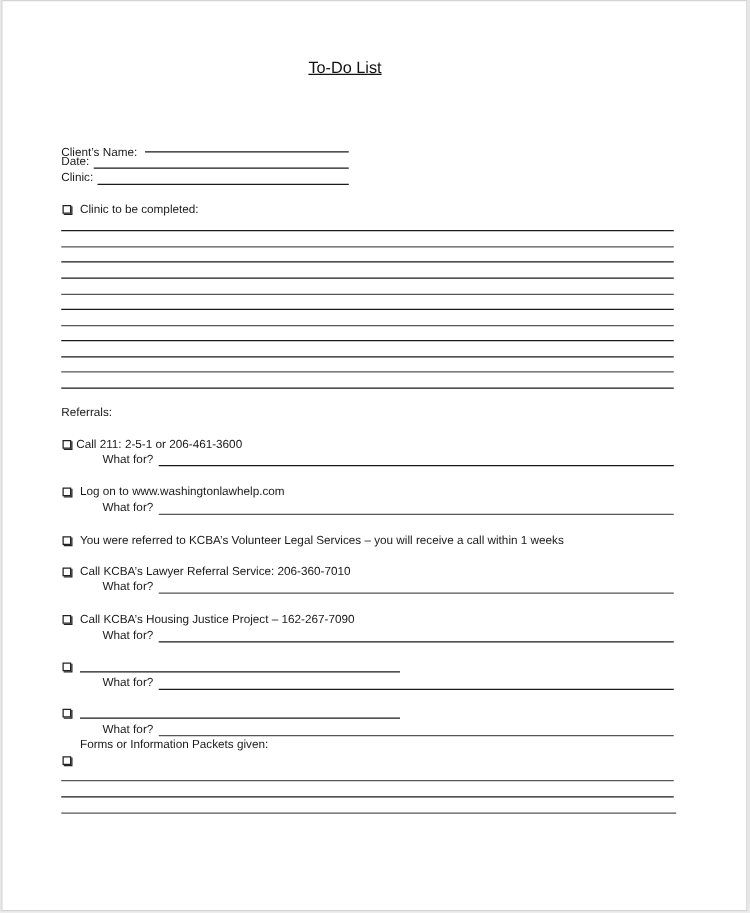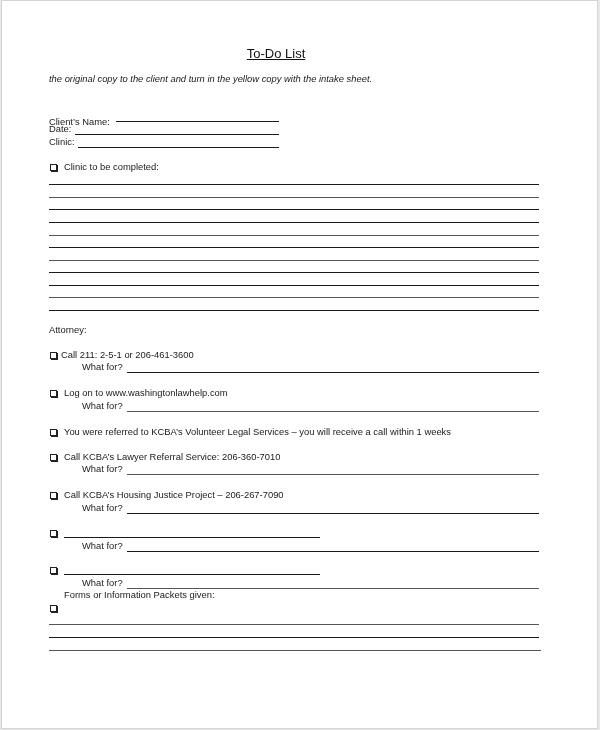--- a/index.html
+++ b/index.html
@@ -28,21 +28,20 @@
     .whatfor { font-size: 9.4px; color: #1a1a1a; }
   </style>
 </head>
 <body>
 
 <div class="page"></div>
 
 <div class="abs title">To-Do List</div>
 
 <div class="abs intro">
-  <div>the original copy to the client and turn in the yellow copy with the intake sheet.</div>
 </div>
 
 <div class="abs field-label" style="left:49px; top:92px;margin-top:24px;">Client’s Name:</div>
 <div class="rule" style="left:116px; top:121px; width:163px;"></div>
 
 <div class="abs field-label" style="left:49px; top:123px;">Date:</div>
 <div class="rule" style="left:75px; top:134px; width:204px;"></div>
 
 <div class="abs field-label" style="left:49px; top:136px;">Clinic:</div>
 <div class="rule" style="left:78px; top:147px; width:201px;"></div>
@@ -57,42 +56,42 @@
   <div class="rule" style="left:49px; top:222px; width:490px;"></div>
   <div class="rule gray" style="left:49px; top:235px; width:490px;"></div>
   <div class="rule" style="left:49px; top:247px; width:490px;"></div>
   <div class="rule gray" style="left:49px; top:260px; width:490px;"></div>
   <div class="rule" style="left:49px; top:272px; width:490px;"></div>
   <div class="rule" style="left:49px; top:285px; width:490px;"></div>
   <div class="rule gray" style="left:49px; top:297px; width:490px;"></div>
   <div class="rule" style="left:49px; top:310px; width:490px;"></div>
 </div>
 
-<div class="abs txt" style="left:49px; top:324px;">Attorney:</div>
+<div class="abs txt" style="left:49px; top:324px;">Referrals:</div>
 
 <div class="cb" style="left:50px; top:352px;"></div>
 <div class="abs txt" style="left:61px; top:349px;">Call 211:  2-5-1 or 206-461-3600</div>
 <div class="abs whatfor" style="left:82px; top:361px;">What for?</div>
 <div class="rule" style="left:127px; top:372px; width:412px;"></div>
 
 <div class="cb" style="left:50px; top:390px;"></div>
 <div class="abs txt" style="left:64px; top:387px;">Log on to www.washingtonlawhelp.com</div>
 <div class="abs whatfor" style="left:82px; top:400px;">What for?</div>
 <div class="rule gray" style="left:127px; top:411px; width:412px;"></div>
 
 <div class="cb" style="left:50px; top:429px;"></div>
 <div class="abs txt" style="left:64px; top:426px;">You were referred to KCBA’s Volunteer Legal Services – you will receive a call within 1 weeks</div>
 
 <div class="cb" style="left:50px; top:454px;"></div>
 <div class="abs txt" style="left:64px; top:451px;">Call KCBA’s Lawyer Referral Service:  206-360-7010</div>
 <div class="abs whatfor" style="left:82px; top:463px;">What for?</div>
 <div class="rule gray" style="left:127px; top:474px; width:412px;"></div>
 
 <div class="cb" style="left:50px; top:492px;"></div>
-<div class="abs txt" style="left:64px; top:489px;">Call KCBA’s Housing Justice Project – 206-267-7090</div>
+<div class="abs txt" style="left:64px; top:489px;">Call KCBA’s Housing Justice Project – 162-267-7090</div>
 <div class="abs whatfor" style="left:82px; top:502px;">What for?</div>
 <div class="rule" style="left:127px; top:513px; width:412px;"></div>
 
 <div class="cb" style="left:50px; top:530px;"></div>
 <div class="rule" style="left:64px; top:537px; width:256px;"></div>
 <div class="abs whatfor" style="left:82px; top:540px;">What for?</div>
 <div class="rule" style="left:127px; top:551px; width:412px;"></div>
 
 <div class="cb" style="left:50px; top:567px;"></div>
 <div class="rule" style="left:64px; top:574px; width:256px;"></div>

